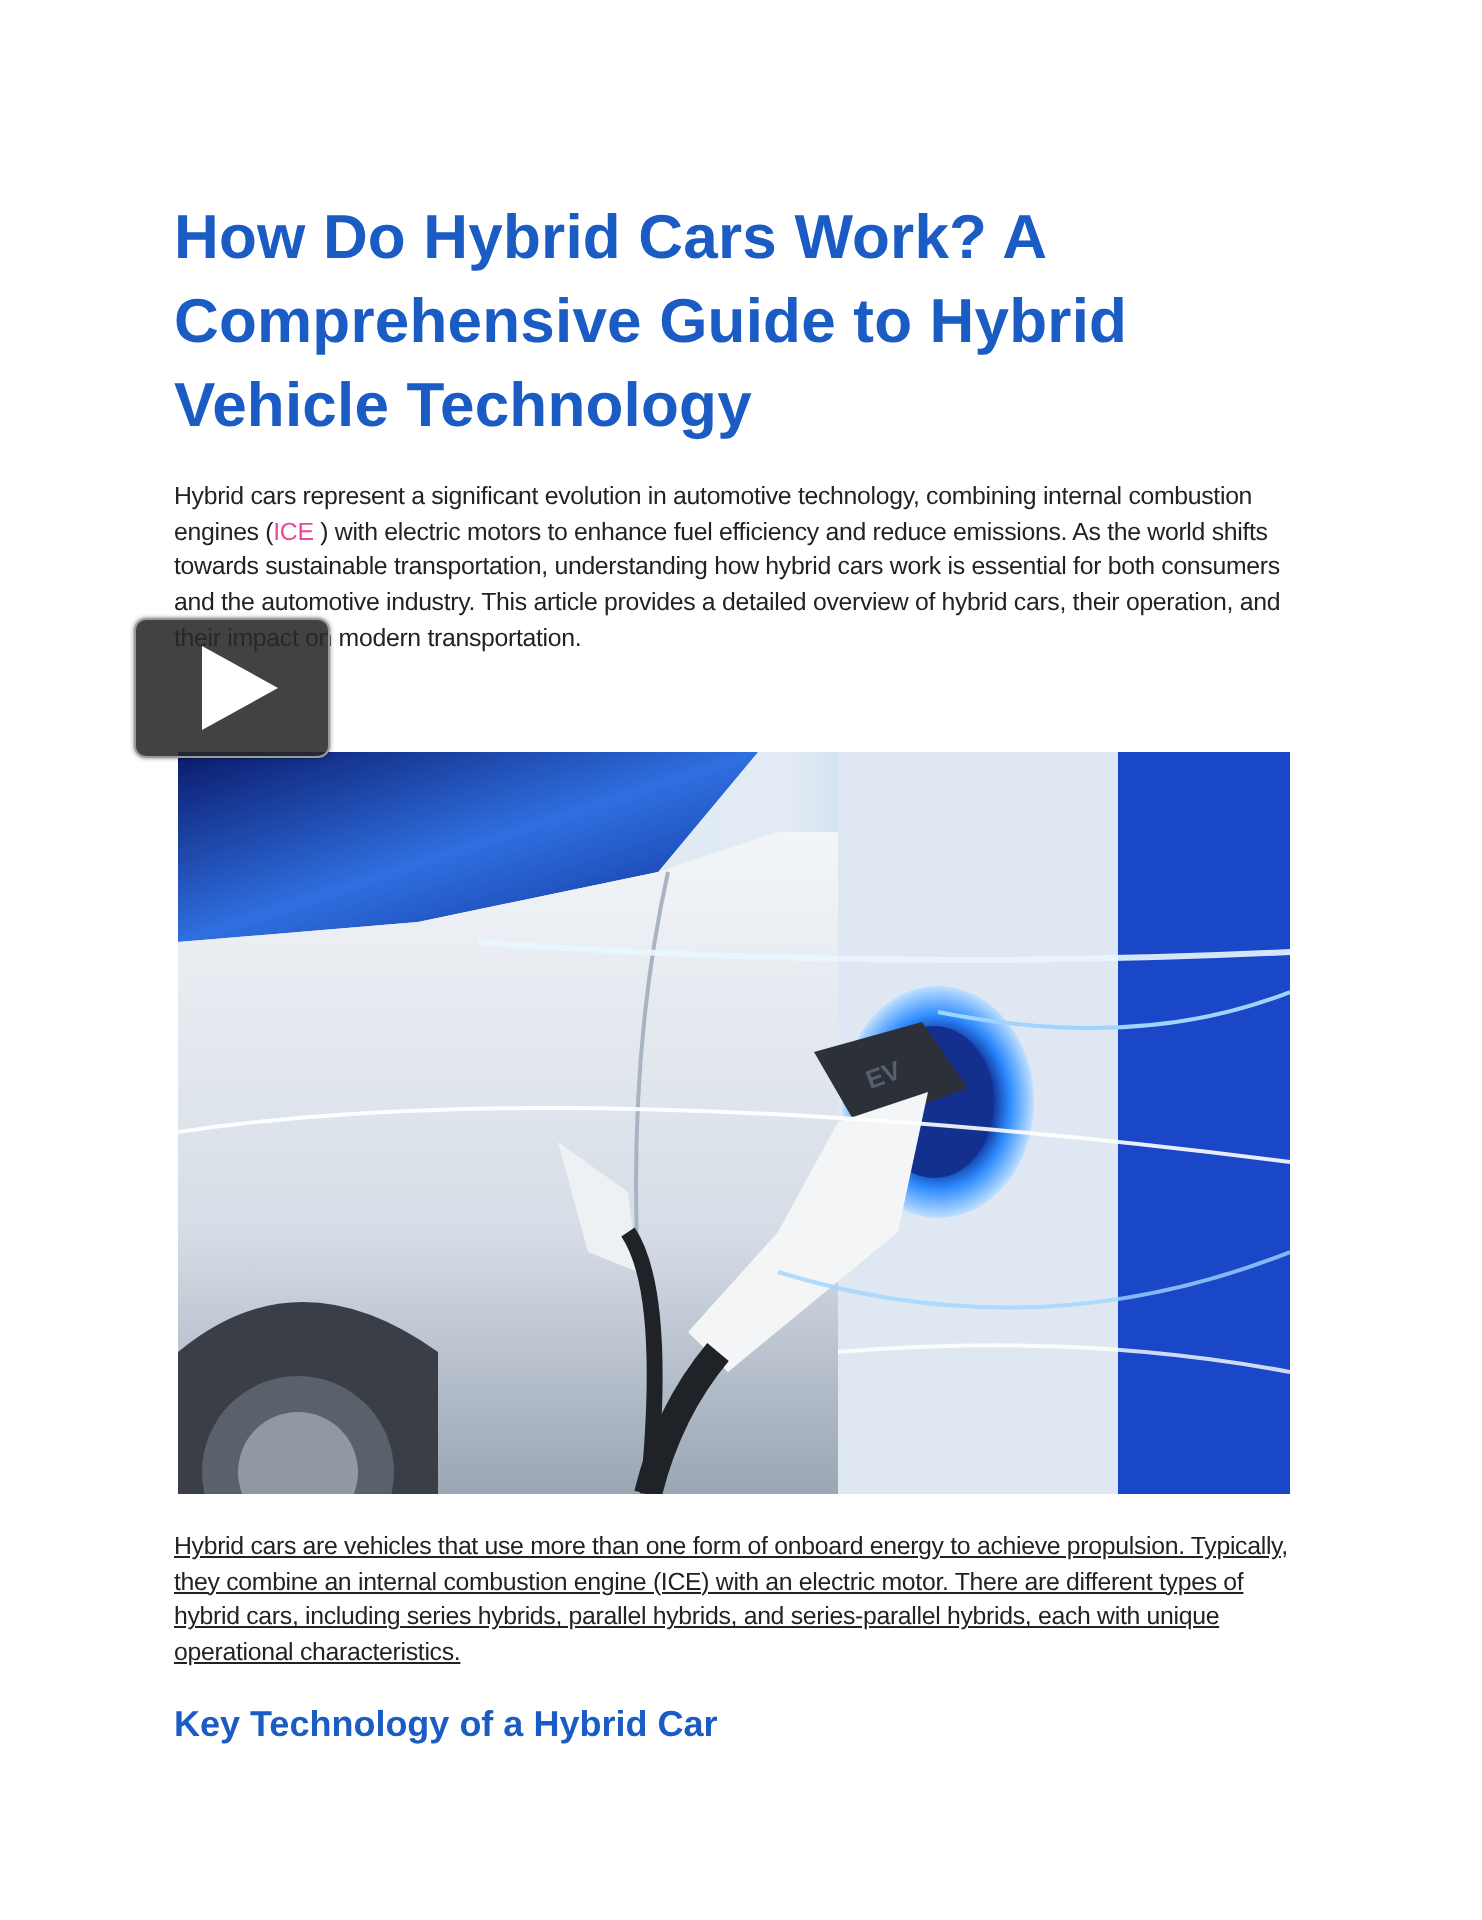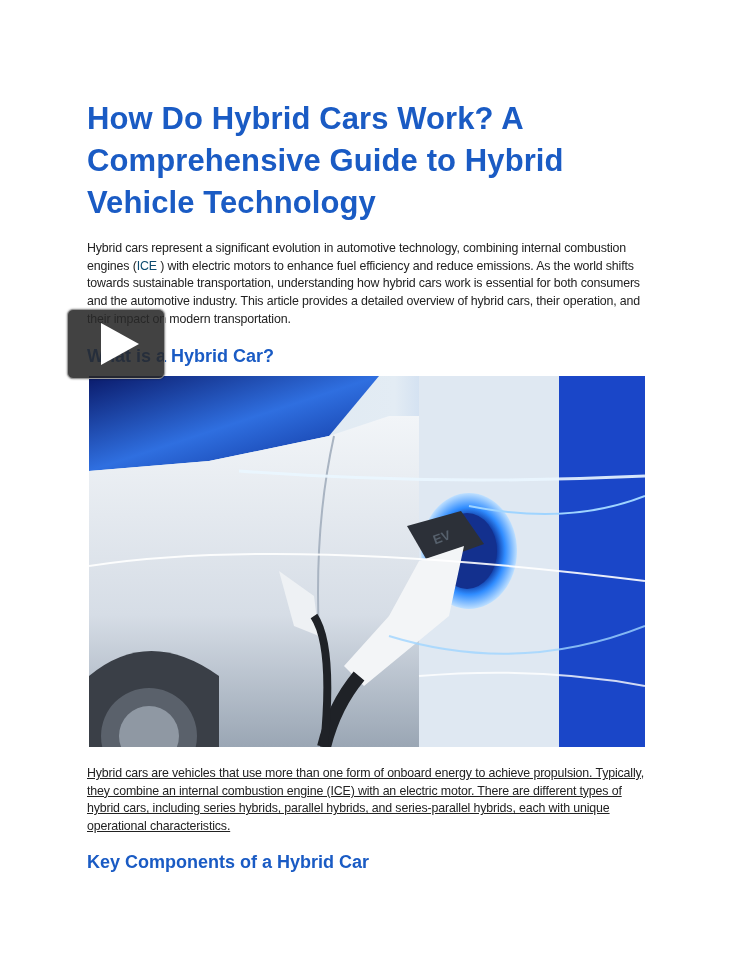--- a/index.html
+++ b/index.html
@@ -40,21 +40,21 @@
       margin: 0;
       color: #222222;
       font-family: "Liberation Sans", sans-serif;
       font-size: 12.4px;
       line-height: 17.7px;
       letter-spacing: -0.15px;
     }
     .para1 { top: 240px; }
     .para2 { top: 765px; text-decoration: underline; }
     .link {
-      color: #0c4a6e;
+      color: #ec4899;
       cursor: pointer;
     }
     .h2 {
       position: absolute;
       left: 87px;
       margin: 0;
       color: #1a5bc4;
       font-family: "Liberation Sans", sans-serif;
       font-weight: bold;
       font-size: 18px;
@@ -98,21 +98,20 @@
   </style>
 </head>
 <body>
 
 <div class="page">
 
   <h1 class="title">How Do Hybrid Cars Work? A Comprehensive Guide to Hybrid Vehicle Technology</h1>
 
   <p class="para para1"><span>Hybrid cars represent a significant evolution in automotive technology, combining internal combustion engines (</span><a class="link">ICE </a><span>) with electric motors to enhance fuel efficiency and reduce emissions. As the world shifts towards sustainable transportation, understanding how hybrid cars work is essential for both consumers and the automotive industry. This article provides a detailed overview of hybrid cars, their operation, and their impact on modern transportation.</span></p>
 
-  <h2 class="h2 h2-1">What is a Hybrid Car?</h2>
 
   <div class="hero" title="White electric car charging with EV plug and glowing blue charging port">
     <svg width="556" height="371" viewBox="0 0 556 371" xmlns="http://www.w3.org/2000/svg">
       <defs>
         <linearGradient id="bg" x1="0" y1="0" x2="1" y2="0">
           <stop offset="0" stop-color="#d9e4ee"></stop>
           <stop offset="0.55" stop-color="#e3ecf4"></stop>
           <stop offset="0.8" stop-color="#8fb2e6"></stop>
           <stop offset="1" stop-color="#1238b8"></stop>
         </linearGradient>
@@ -163,19 +162,19 @@
       <path d="M0 190 Q200 160 556 205" stroke="#ffffff" stroke-width="2" fill="none" opacity="0.9"></path>
       <path d="M150 95 Q350 110 556 100" stroke="#eaf6ff" stroke-width="3" fill="none" opacity="0.9"></path>
       <path d="M380 130 Q480 150 556 120" stroke="#9fd4ff" stroke-width="2" fill="none"></path>
       <path d="M300 260 Q430 300 556 250" stroke="#9fd4ff" stroke-width="2" fill="none" opacity="0.8"></path>
       <path d="M330 300 Q450 290 556 310" stroke="#ffffff" stroke-width="2" fill="none" opacity="0.8"></path>
     </svg>
   </div>
 
   <p class="para para2">Hybrid cars are vehicles that use more than one form of onboard energy to achieve propulsion. Typically, they combine an internal combustion engine (ICE) with an electric motor. There are different types of hybrid cars, including series hybrids, parallel hybrids, and series-parallel hybrids, each with unique operational characteristics.</p>
 
-  <h2 class="h2 h2-2">Key Components of a Hybrid Car</h2>
+  <h2 class="h2 h2-2">Key Technology of a Hybrid Car</h2>
 
   <div class="play-overlay">
     <span class="tri"></span>
   </div>
 
 </div>
 
 </body></html>

